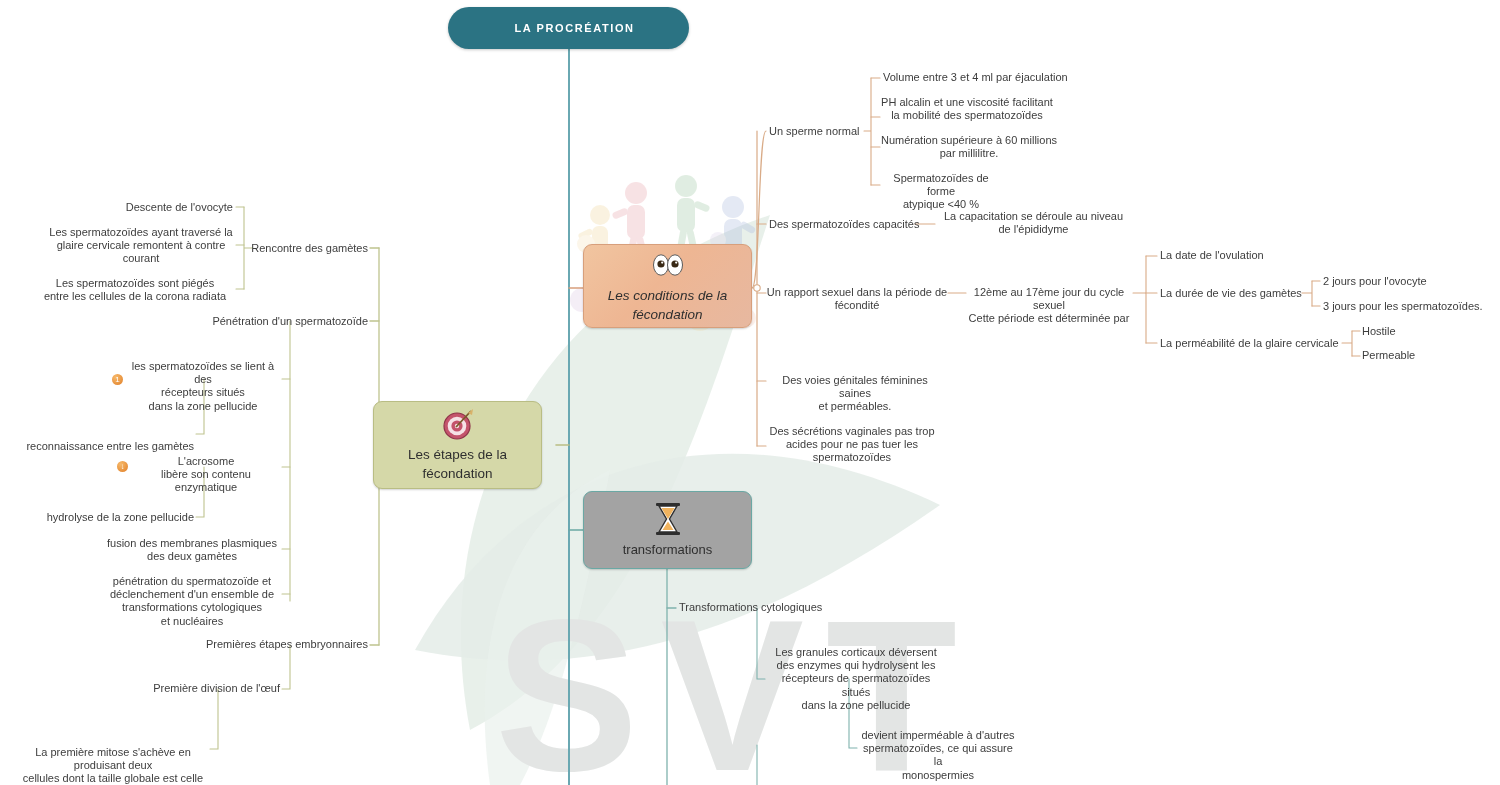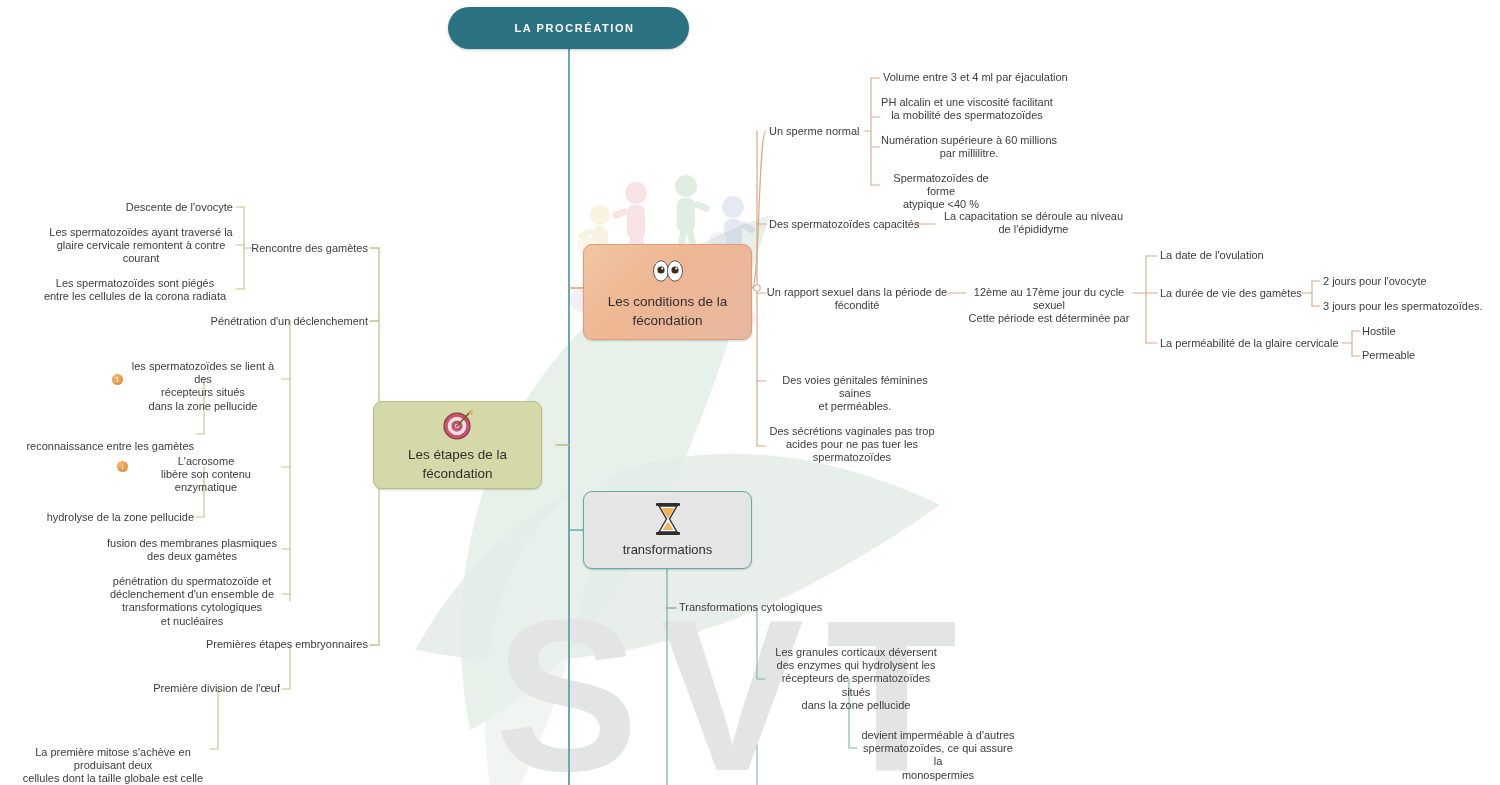--- a/index.html
+++ b/index.html
@@ -40,32 +40,33 @@
     left: 448px; top: 7px; width: 241px; height: 42px;
     border-radius: 21px;
     background: #2b7383;
     box-shadow: 0 1px 3px rgba(0,0,0,.22);
   }
   #root-node .ntext {
     color: #ffffff; font-size: 11px; letter-spacing: 1.6px; font-weight: bold; margin-left: 12px;
   }
 
   #node-conditions {
-    left: 583px; top: 244px; width: 169px; height: 96px;
+    left: 583px; top: 244px; width: 169px; height: 84px;
     background: linear-gradient(135deg,#f1c5a0 0%, #eeb693 45%, #e7b8a0 100%);
     border: 1.2px solid #d79f7c;
+    font-style: italic;
   }
   #node-etapes {
     left: 373px; top: 401px; width: 169px; height: 88px;
     background: #d5d8a8;
     border: 1.2px solid #b9bd84;
   }
   #node-transfo {
     left: 583px; top: 491px; width: 169px; height: 78px;
-    background: #e5e5e5;
+    background: #a3a3a3;
     border: 1.2px solid #6aa8a4;
   }
   #node-transfo .ntext { font-size: 13px; }
   .node .nicon { margin-bottom: 5px; height: 34px; display:flex; align-items:center; }
 
   
   .lbl {
     position: absolute;
     font-size: 11px;
     line-height: 13.2px;
@@ -288,21 +289,21 @@
 et perméables.</div>
 
   <div class="lbl r" style="left:176px; top:242px; width:192px;">Rencontre des gamètes</div>
   <div class="lbl r" style="left:56px; top:201px; width:177px;">Descente de l'ovocyte</div>
   <div class="lbl c" style="left:36px; top:277px; width:198px;">Les spermatozoïdes sont piégés
 entre les cellules de la corona radiata</div>
   <div class="lbl c" style="left:48px; top:226px; width:186px;">Les spermatozoïdes ayant traversé la
 glaire cervicale remontent à contre
 courant</div>
 
-  <div class="lbl r" style="left:160px; top:315px; width:208px;">Pénétration d'un déclenchement</div>
+  <div class="lbl r" style="left:160px; top:315px; width:208px;">Pénétration d'un spermatozoïde</div>
 
   <div class="badge" style="left:112px; top:374px;">1</div>
   <div class="lbl c" style="left:126px; top:360px; width:154px;">les spermatozoïdes se lient à des
 récepteurs situés
 dans la zone pellucide</div>
   <div class="lbl r" style="left:14px; top:440px; width:180px;">reconnaissance entre les gamètes</div>
 
   <div class="badge" style="left:117px; top:461px;">↓</div>
   <div class="lbl c" style="left:130px; top:455px; width:152px;">L'acrosome
 libère son contenu enzymatique</div>

